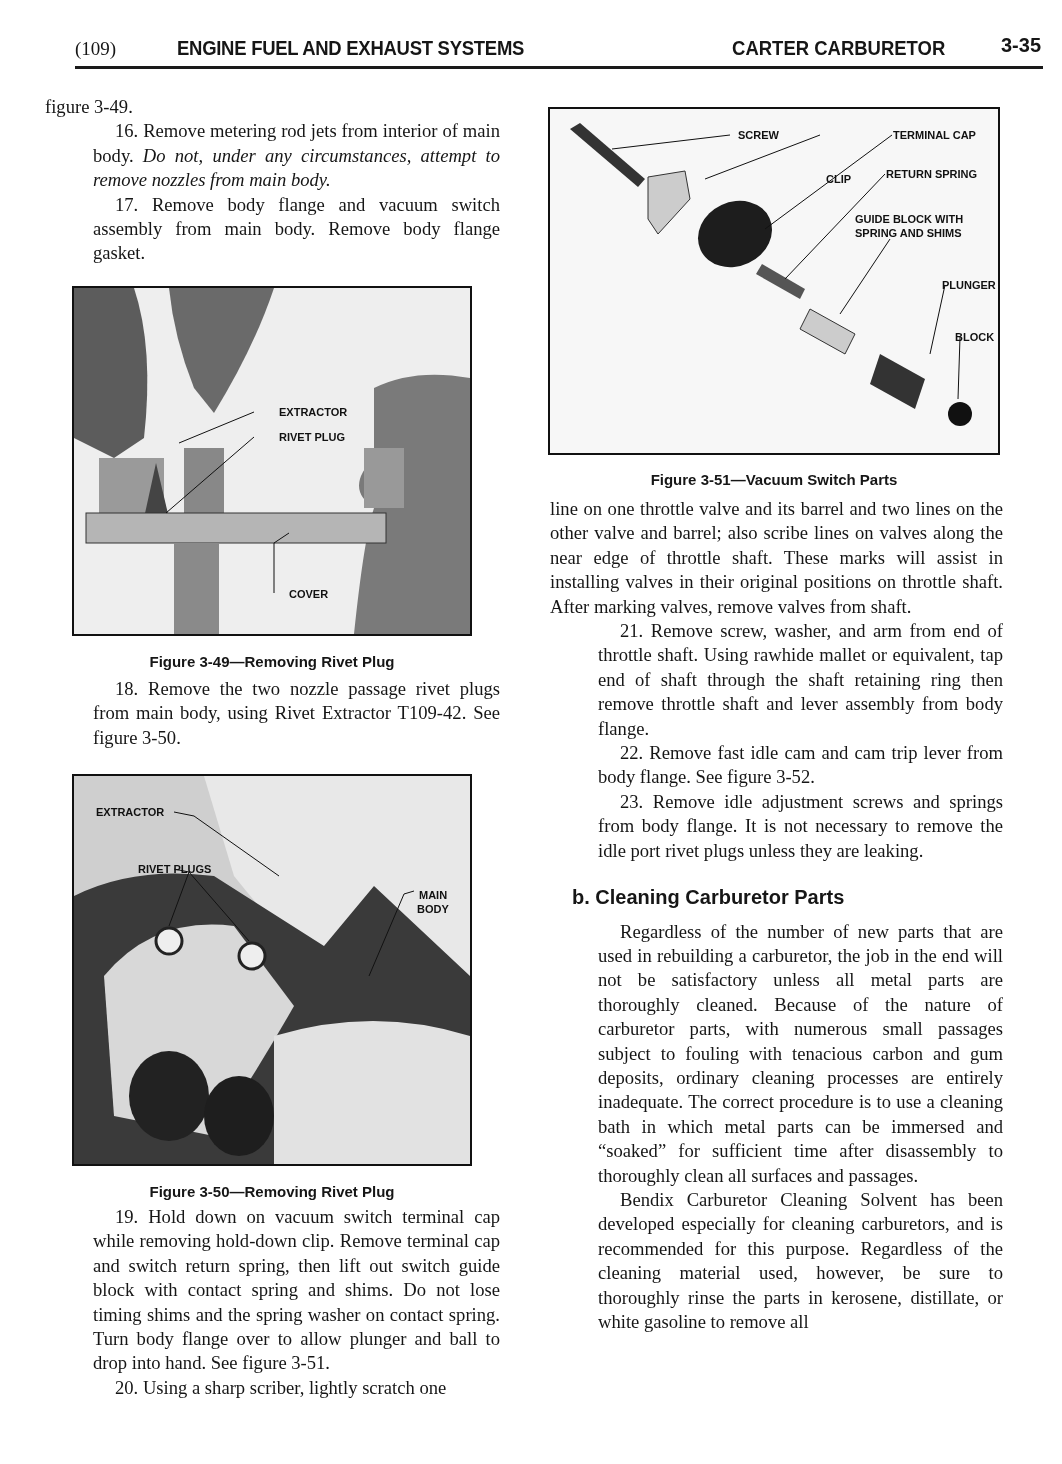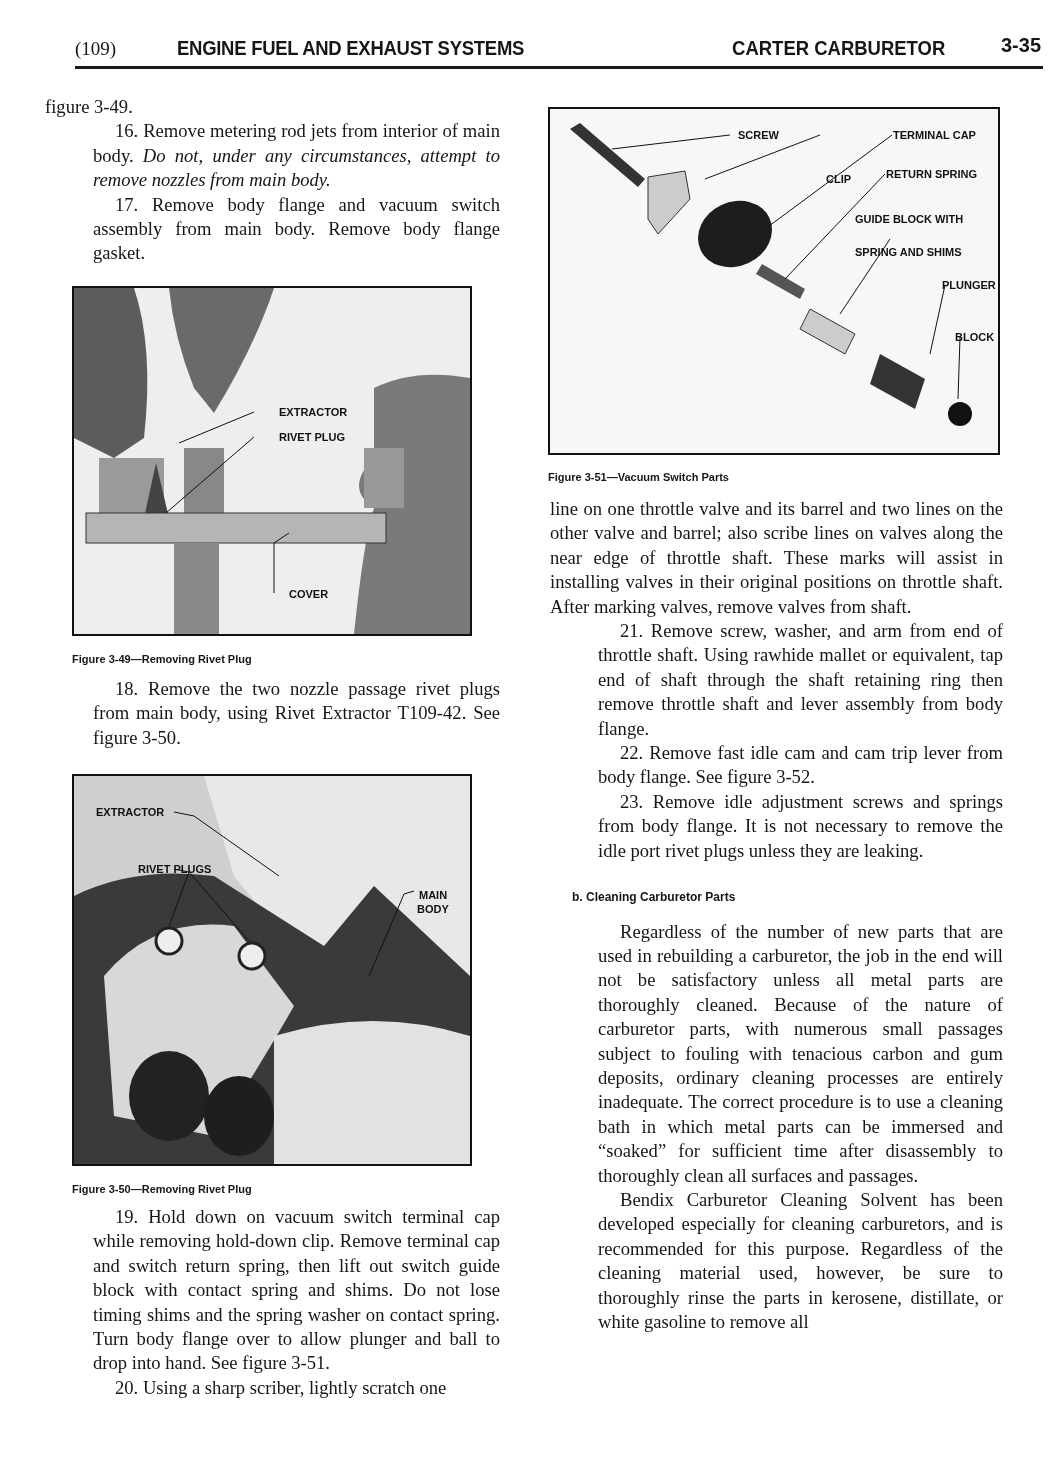--- a/index.html
+++ b/index.html
@@ -8,23 +8,23 @@
   .hdr { position:absolute; top:36px; left:35px; width:968px; height:30px; border-bottom:3px solid #1a1a1a;margin-left:40px; }
   .hdr .pg { position:absolute; left:0; top:2px; font-family:"Liberation Serif", serif; font-size:19px; }
   .hdr .sec { position:absolute; left:102px; top:0; font-family:"Liberation Sans", sans-serif; font-weight:bold; font-size:21px; letter-spacing:-0.3px; transform:scaleX(0.88); transform-origin:left; }
   .hdr .topic { position:absolute; right:98px; top:0; font-family:"Liberation Sans", sans-serif; font-weight:bold; font-size:21px; transform:scaleX(0.88); transform-origin:right; }
   .hdr .num { position:absolute; right:2px; top:-2px; font-family:"Liberation Sans", sans-serif; font-weight:bold; font-size:20px; }
   .col { position:absolute; font-family:"Liberation Serif", serif; font-size:18.6px; line-height:24.4px; text-align:justify; }
   .col p { margin:0; }
   .col p.ind { text-indent:22px;margin-left:48px; }
   .col i { font-style:italic; }
   .fig { position:absolute; border:2px solid #111; background:#fca5a5; overflow:hidden; }
-  .cap { position:absolute; font-family:"Liberation Sans", sans-serif; font-weight:bold; font-size:11px; }
+  .cap { position:absolute; font-family:"Liberation Sans", sans-serif; font-weight:bold; font-size:15px; text-align:center; }
   .lbl { position:absolute; font-family:"Liberation Sans", sans-serif; font-size:11px; font-weight:bold; color:#111; white-space:nowrap; line-height:13px; }
-  .heading { font-family:"Liberation Sans", sans-serif; font-weight:bold; font-size:12px; margin:22px 0 10px 22px !important; }
+  .heading { font-family:"Liberation Sans", sans-serif; font-weight:bold; font-size:20px; margin:22px 0 10px 22px !important; }
   svg { position:absolute; left:0; top:0; }
 </style>
 </head>
 <body>
 
 <div class="hdr">
   <span class="pg">(109)</span>
   <span class="sec">ENGINE FUEL AND EXHAUST SYSTEMS</span>
   <span class="topic">CARTER CARBURETOR</span>
   <span class="num">3-35</span>
@@ -106,21 +106,21 @@
     <line x1="335" y1="65" x2="235" y2="170" stroke="#111"></line>
     <line x1="340" y1="130" x2="290" y2="205" stroke="#111"></line>
     <line x1="395" y1="176" x2="380" y2="245" stroke="#111"></line>
     <line x1="410" y1="228" x2="408" y2="290" stroke="#111"></line>
   </svg>
   <span class="lbl" style="left:188px; top:20px;">SCREW</span>
   <span class="lbl" style="left:276px; top:36px;margin-top:28px;">CLIP</span>
   <span class="lbl" style="left:343px; top:20px;">TERMINAL CAP</span>
   <span class="lbl" style="left:336px; top:59px;">RETURN SPRING</span>
   <span class="lbl" style="left:305px; top:104px;">GUIDE BLOCK WITH</span>
-  <span class="lbl" style="left:305px; top:118px;margin-top:19px;">SPRING AND SHIMS</span>
+  <span class="lbl" style="left:305px; top:118px;">SPRING AND SHIMS</span>
   <span class="lbl" style="left:375px; top:170px;padding-left:17px;">PLUNGER</span>
   <span class="lbl" style="left:405px; top:222px;">BLOCK</span>
 </div>
 <div class="cap" style="left:548px; top:471px; width:452px;">Figure 3-51—Vacuum Switch Parts</div>
 
 <div class="col" style="left:550px; top:497px; width:453px;">
   <p>line on one throttle valve and its barrel and two lines on the other valve and barrel; also scribe lines on valves along the near edge of throttle shaft. These marks will assist in installing valves in their original positions on throttle shaft. After marking valves, remove valves from shaft.</p>
   <p class="ind">21. Remove screw, washer, and arm from end of throttle shaft. Using rawhide mallet or equivalent, tap end of shaft through the shaft retaining ring then remove throttle shaft and lever assembly from body flange.</p>
   <p class="ind">22. Remove fast idle cam and cam trip lever from body flange. See figure 3-52.</p>
   <p class="ind">23. Remove idle adjustment screws and springs from body flange. It is not necessary to remove the idle port rivet plugs unless they are leaking.</p>

